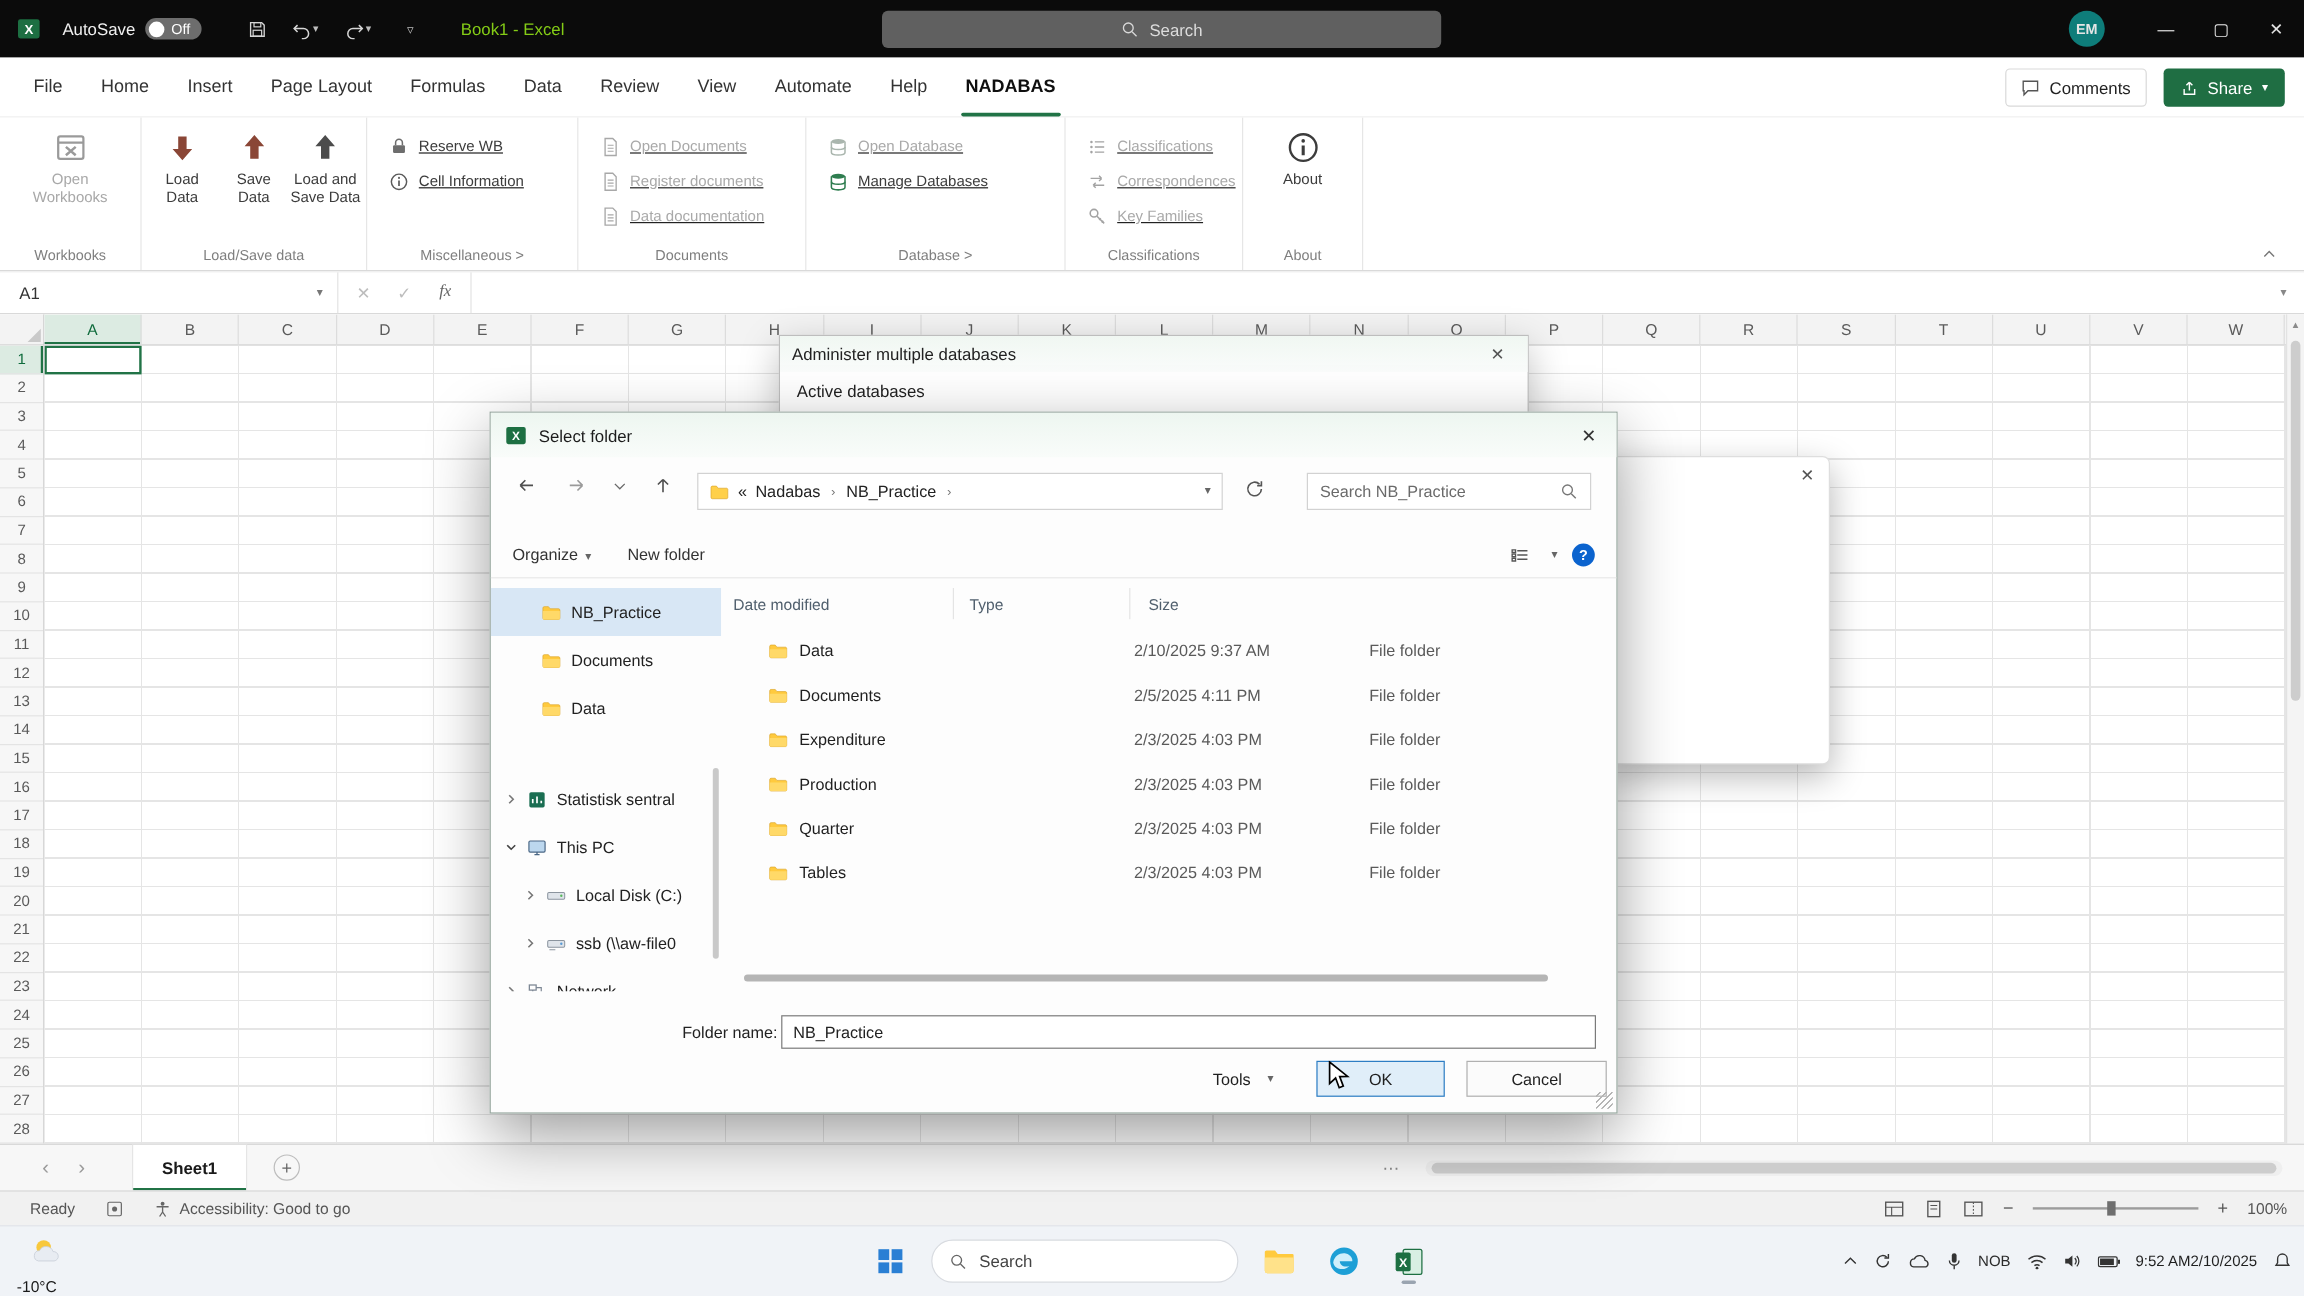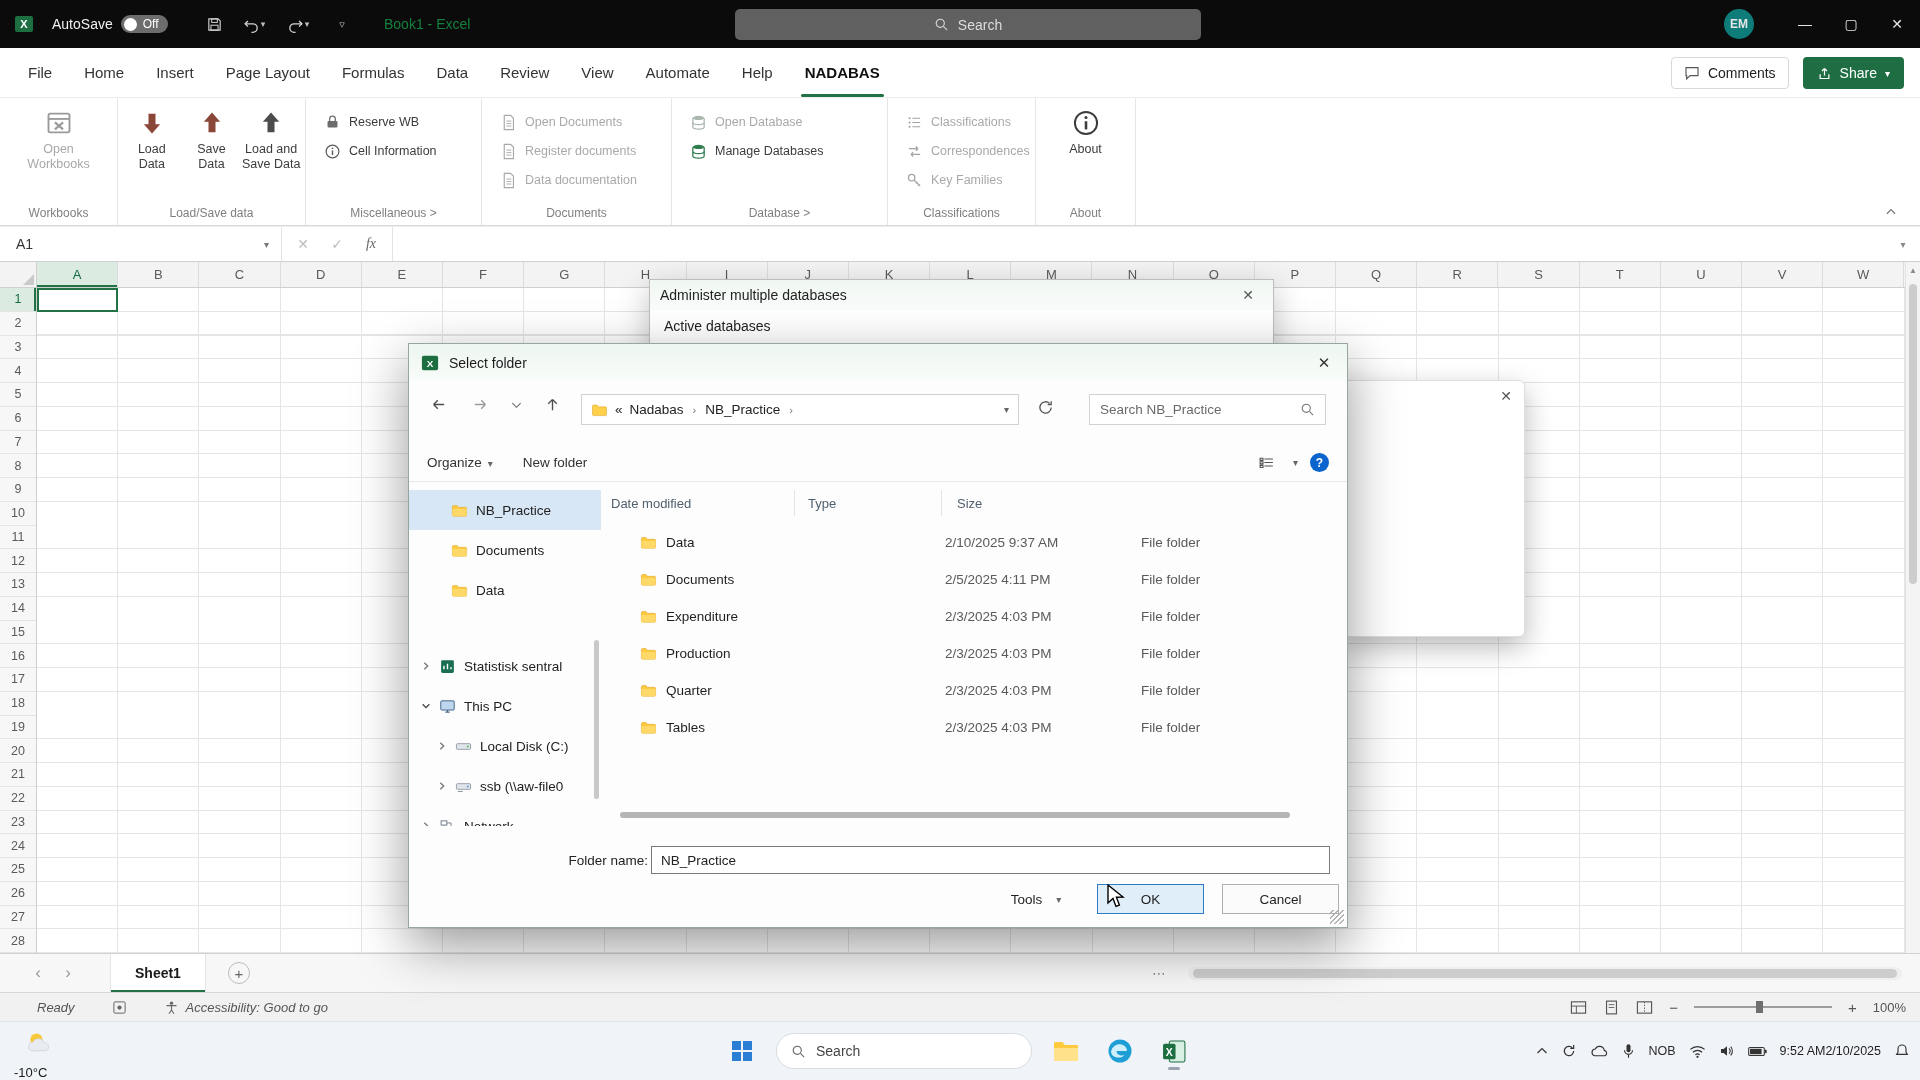--- a/index.html
+++ b/index.html
@@ -11,21 +11,21 @@
 
   
   .titlebar{position:absolute;top:0;left:0;right:0;height:48px;background:#0b0b0b;color:#e8e8e8;font-size:14px;}
   .tb-abs{position:absolute;top:0;height:48px;display:flex;align-items:center;}
   .tb-appicon{left:14px;}
   .autosave{left:52px;gap:8px;color:#f0f0f0;}
   .as-pill{display:flex;align-items:center;gap:6px;background:#6d6d6d;border-radius:10px;padding:2px 9px 2px 3px;font-size:12px;color:#fff;}
   .as-knob{width:13px;height:13px;border-radius:50%;background:#fff;}
   .qa{width:32px;justify-content:center;border-radius:4px;}
   .qa-caret{font-size:9px;color:#bdbdbd;margin-left:1px;}
-  .tb-title{left:384px;color:#15803d;}
+  .tb-title{left:384px;color:#84cc16;}
   .tb-search{position:absolute;left:735px;top:9px;width:466px;height:31px;background:#606060;border-radius:5px;display:flex;align-items:center;justify-content:center;gap:9px;color:#dcdcdc;}
   .tb-right{position:absolute;right:0;top:0;height:48px;display:flex;align-items:center;}
   .avatar{width:30px;height:30px;border-radius:50%;background:#0e7d7a;color:#e5e5e5;font-size:12px;display:flex;align-items:center;justify-content:center;margin-right:28px;font-weight:700;}
   .winbtn{width:46px;height:48px;display:flex;align-items:center;justify-content:center;color:#e3e3e3;font-size:14px;}
 
   
   .tabs-row{position:absolute;top:48px;left:0;right:0;height:50px;background:#fff;border-bottom:1px solid #ececec;display:flex;align-items:center;padding-left:12px;}
   #ribbon-tabs{display:flex;height:100%;}
   .rtab{padding:0 16px;height:100%;display:flex;align-items:center;font-size:15px;color:#333;position:relative;}
   .rtab.active{font-weight:700;color:#0f0f0f;}
@@ -41,21 +41,21 @@
   .rgroup{position:relative;border-right:1px solid #e6e6e6;display:flex;flex-direction:column;align-items:center;padding:4px 4px 20px;}
   .rgroup:nth-child(1){width:118px;}
   .rgroup:nth-child(2){width:188px;}
   .rgroup:nth-child(3){width:176px;}
   .rgroup:nth-child(4){width:190px;}
   .rgroup:nth-child(5){width:216px;}
   .rgroup:nth-child(6){width:148px;}
   .rgroup:nth-child(7){width:100px;}
   .rg-label{position:absolute;bottom:5px;left:0;right:0;text-align:center;font-size:12px;color:#7f7f7f;white-space:nowrap;}
   .ritems{display:flex;align-items:flex-start;justify-content:center;width:100%;}
-  .ritems.col{flex-direction:column;align-items:flex-start;gap:3px;padding:7px 0 0 14px;}
+  .ritems.col{flex-direction:column;align-items:flex-start;gap:3px;padding:7px 0 0 14px;text-decoration:underline;}
   .rlarge{width:60px;display:flex;flex-direction:column;align-items:center;gap:5px;padding-top:7px;font-size:12.5px;color:#3c3c3c;text-align:center;line-height:15px;}
   .rlarge.dis{color:#a8a8a8;}
   .rsmall{display:flex;align-items:center;gap:8px;font-size:12.5px;color:#3c3c3c;height:26px;white-space:nowrap;}
   .rsmall.dis{color:#a9a9a9;}
   .icn svg{width:17px;height:17px;}
   .rlarge .icn svg{width:28px;height:28px;}
   .ribbon-collapse{position:absolute;right:22px;bottom:6px;color:#777;}
 
   
   .fbar{position:absolute;top:226px;left:0;right:0;height:36px;background:#fff;border-top:1px solid #ededed;border-bottom:1px solid #d0d0d0;display:flex;align-items:stretch;font-size:14px;color:#333;}
@@ -90,21 +90,21 @@
   .sb-nav{color:#9a9a9a;font-size:17px;margin-left:26px;width:24px;text-align:center;}
   .sheet-tab{height:100%;display:flex;align-items:center;padding:0 24px;background:#fff;color:#1a1a1a;font-weight:700;position:relative;margin-left:30px;border-right:1px solid #e5e5e5;border-left:1px solid #e5e5e5;}
   .sheet-tab::after{content:"";position:absolute;left:0;right:0;bottom:0;height:2px;background:#217346;}
   .add-sheet{width:22px;height:22px;border-radius:50%;border:1px solid #bdbdbd;display:flex;align-items:center;justify-content:center;color:#666;margin-left:22px;font-size:15px;}
   .sheet-dots{position:absolute;left:1152px;color:#888;}
   .sb-hscroll{position:absolute;left:1188px;right:18px;top:13px;height:13px;background:#efefef;border-radius:7px;}
   .sb-hthumb{position:absolute;left:5px;right:5px;top:2px;bottom:2px;background:#cdcdcd;border-radius:6px;}
 
   
   .statusbar{position:absolute;top:992px;left:0;right:0;height:29px;background:#f1f1f1;border-top:1px solid #d8d8d8;display:flex;align-items:center;font-size:13px;color:#555;}
-  .st-item{display:flex;align-items:center;gap:7px;margin-left:37px;font-style:italic;}
+  .st-item{display:flex;align-items:center;gap:7px;margin-left:25px;}
   .st-right{position:absolute;right:14px;display:flex;align-items:center;gap:16px;}
   .zoomtrack{width:138px;height:2px;background:#9c9c9c;position:relative;}
   .zoomknob{position:absolute;left:62px;top:-5px;width:7px;height:12px;background:#6f6f6f;}
   .zoomsign{font-size:15px;color:#555;}
 
   
   .taskbar{position:absolute;top:1021px;left:0;right:0;height:59px;background:#f0f3f7;border-top:1px solid #e0e3e8;font-size:13px;color:#222;}
   .weather{position:absolute;left:14px;top:8px;display:flex;align-items:center;gap:9px;flex-direction:column;}
   .weather .lines{display:flex;flex-direction:column;line-height:16px;}
   .w-temp{font-size:13px;color:#1a1a1a;}

